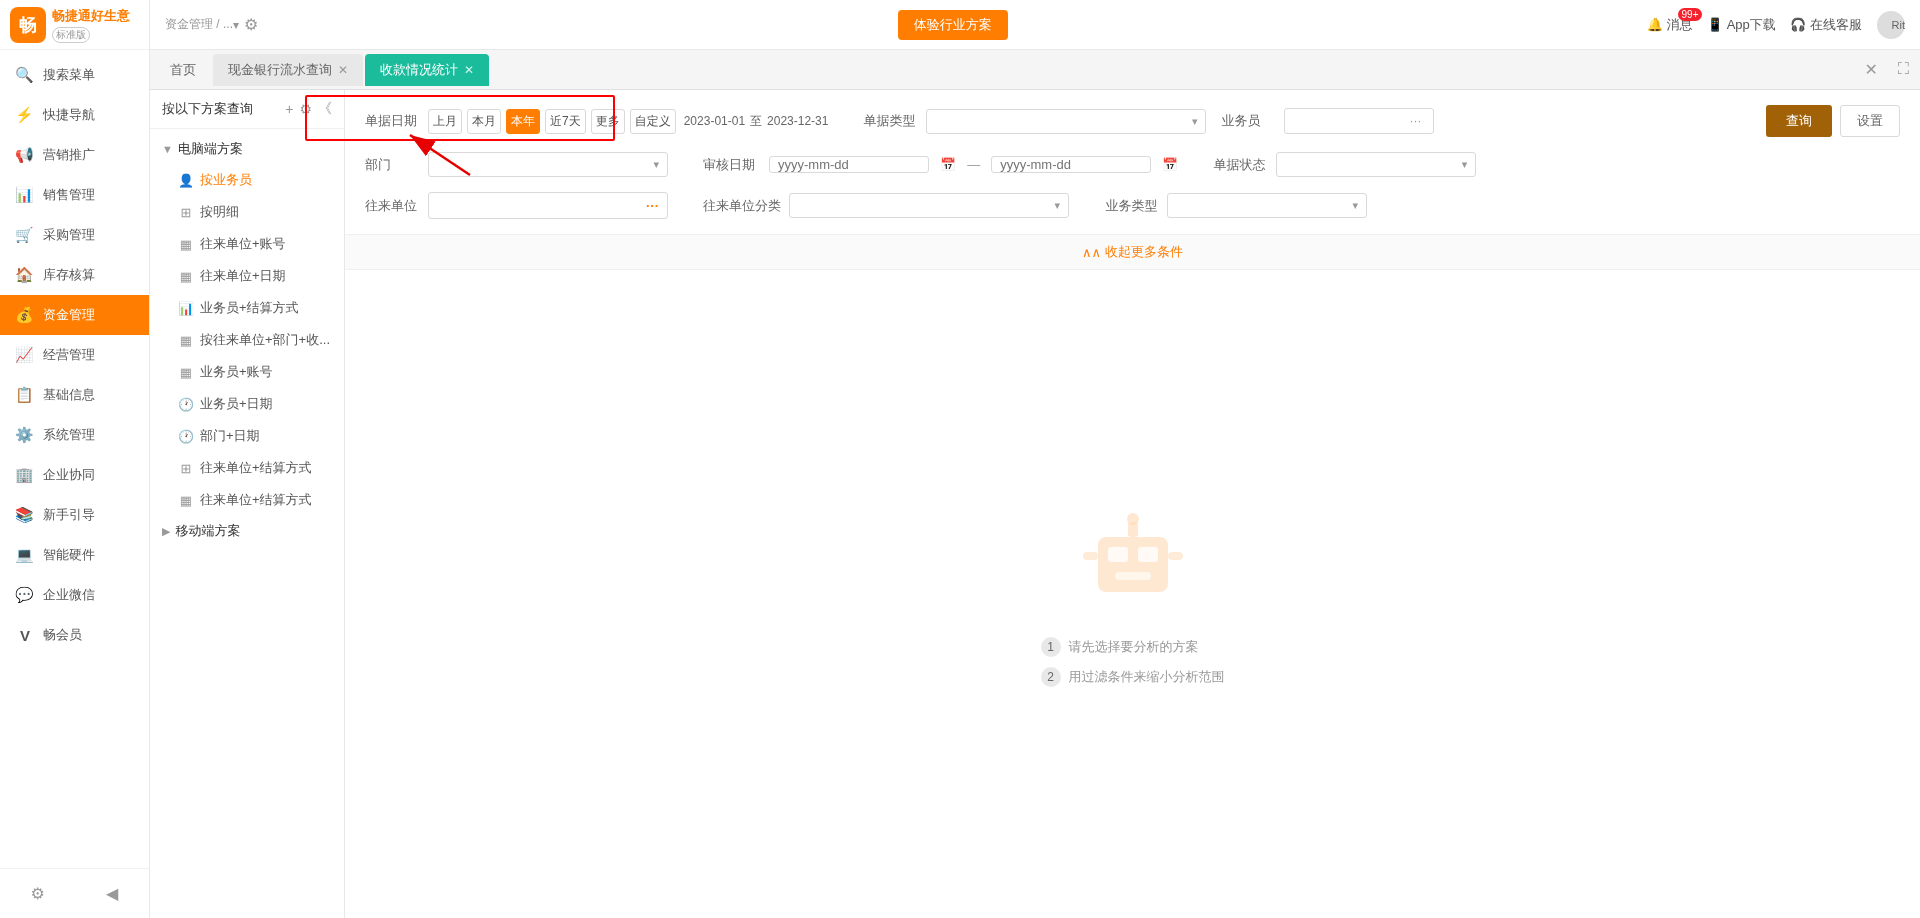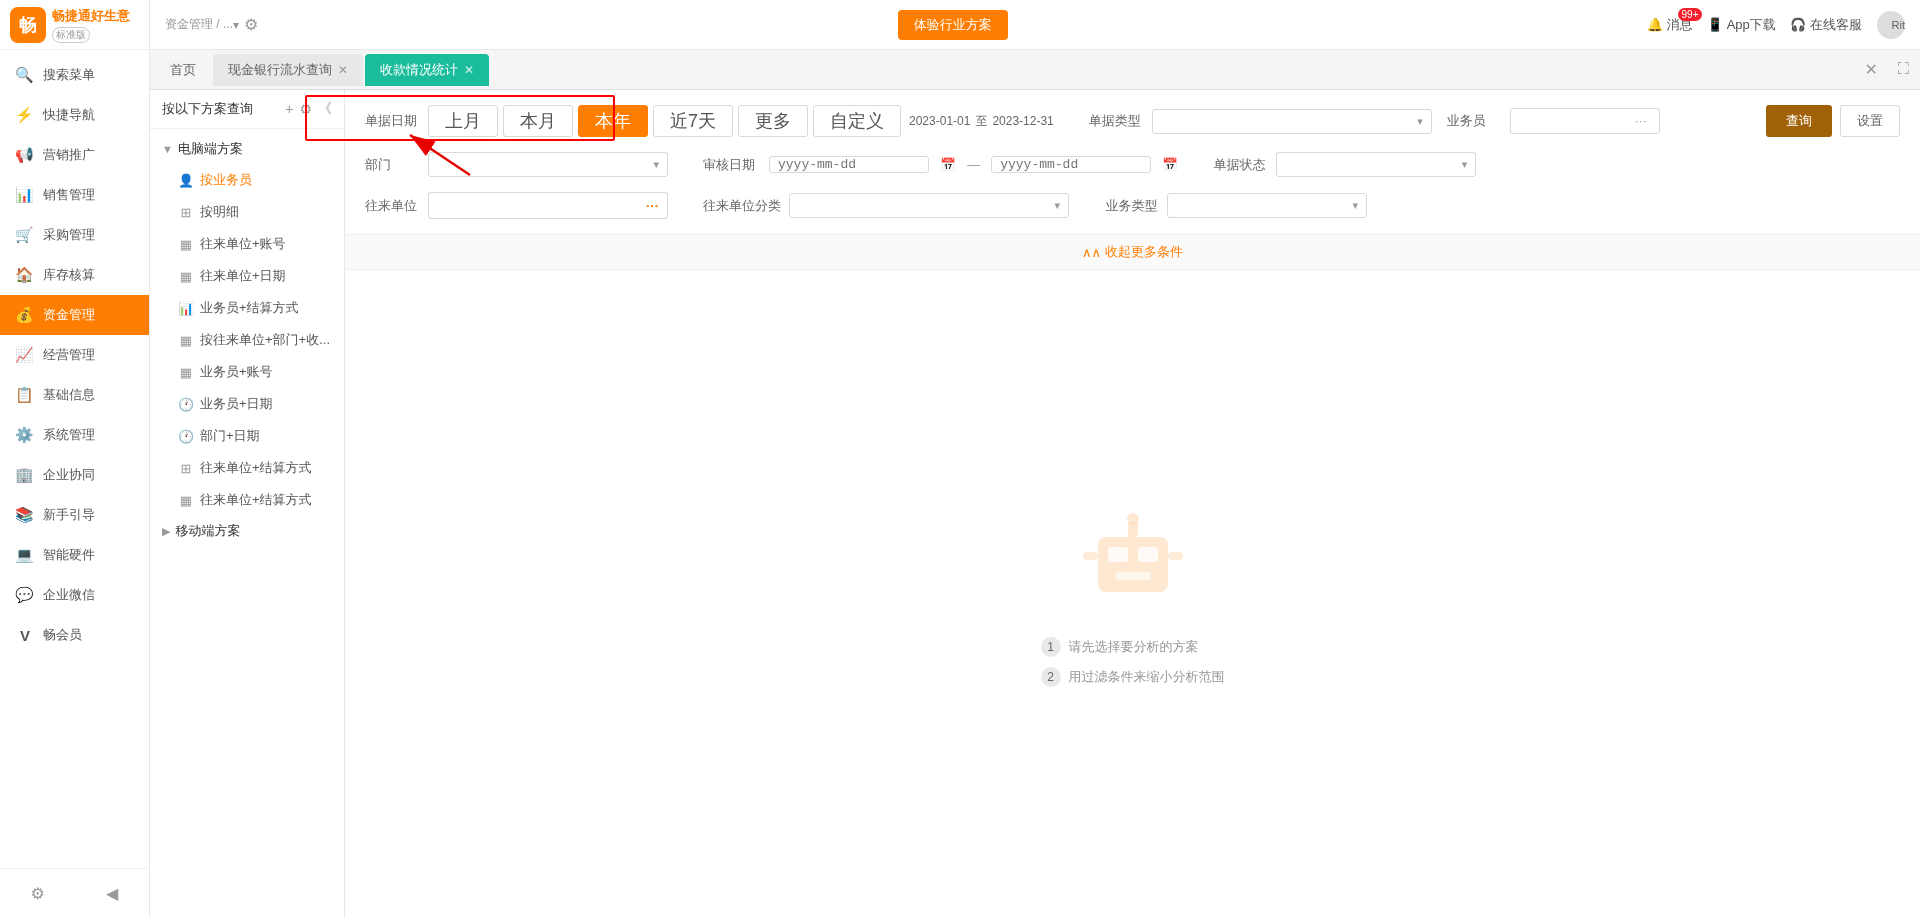--- a/index.html
+++ b/index.html
@@ -66,27 +66,27 @@
     .scheme-item-icon.orange { color: #ff7d00; }
     .scheme-item-icon.gray { color: #999; }
 
     
     .filter-panel { flex: 1; display: flex; flex-direction: column; background: white; }
     .filter-rows { padding: 15px 20px; display: flex; flex-direction: column; gap: 15px; }
     .filter-row { display: flex; align-items: center; gap: 15px; flex-wrap: wrap; }
     .filter-item { display: flex; align-items: center; gap: 8px; }
     .filter-label { color: #666; font-size: 13px; white-space: nowrap; min-width: 55px; }
     .filter-date-group { display: flex; align-items: center; gap: 5px; }
-    .date-btn { padding: 3px 16px; border: 1px solid #d9d9d9; border-radius: 3px; cursor: pointer; font-size: 18px; color: #555; background: white; text-align: right; }
+    .date-btn { padding: 3px 4px; border: 1px solid #d9d9d9; border-radius: 3px; cursor: pointer; font-size: 12px; color: #555; background: white; text-align: right; }
     .date-btn.active { background: #ff7d00; color: white; border-color: #ff7d00; }
     .date-range { display: flex; align-items: center; gap: 5px; color: #666; font-size: 12px; }
     .filter-select { border: 1px solid #d9d9d9; border-radius: 3px; padding: 5px 8px; font-size: 13px; color: #666; background: white; min-width: 180px; display: flex; align-items: center; justify-content: space-between; cursor: pointer; }
     .filter-select-wide { min-width: 280px; }
     .select-arrow { color: #999; font-size: 11px; }
-    .filter-input { border: 1px solid #d9d9d9; border-radius: 3px; padding: 0 8px; font-size: 13px; color: #999; background: white; min-width: 160px; font-family: Liberation Mono, monospace; }
+    .filter-input { border: 1px solid #d9d9d9; border-radius: 3px; padding: 0 8px; font-size: 13px; color: #999; background: white; min-width: 160px; }
     .filter-dash { color: #999; }
     .filter-calendar { color: #999; cursor: pointer; }
     .filter-dots { color: #ff7d00; cursor: pointer; font-weight: bold; }
     .btn-primary { background: #a16207; color: white; border: none; border-radius: 3px; padding: 6px 20px; font-size: 13px; cursor: pointer; }
     .btn-secondary { background: white; color: #666; border: 1px solid #d9d9d9; border-radius: 3px; padding: 6px 16px; font-size: 13px; cursor: pointer; }
 
     
     .collapse-bar { display: flex; align-items: center; justify-content: center; padding: 8px; border-top: 1px solid #f0f0f0; border-bottom: 1px solid #f0f0f0; cursor: pointer; color: #ff7d00; font-size: 13px; gap: 4px; background: #fafafa; }
 
     

